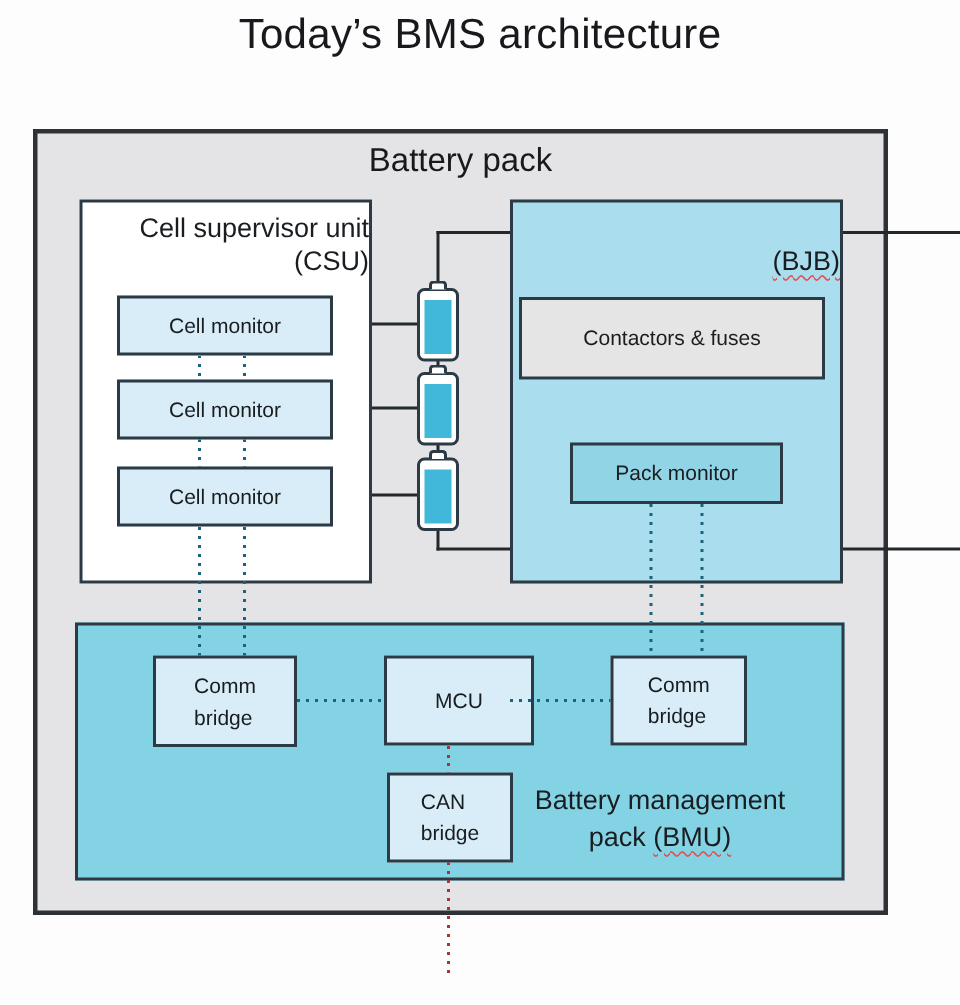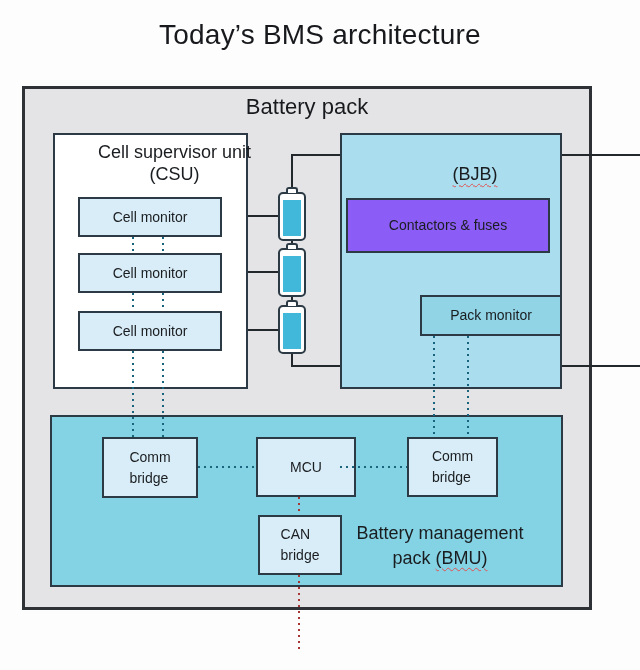--- a/index.html
+++ b/index.html
@@ -3,41 +3,41 @@
 <meta charset="utf-8">
 <style>
   html,body{margin:0;padding:0;background:#fff;}
   .stage{
     position:relative;width:640px;height:670px;overflow:hidden;
     background:#fdfdfd;
     font-family:"Liberation Sans",sans-serif;
     color:#1a1d20;
   }
   
-  .title{position:absolute;left:0;top:19px;width:640px;text-align:center;
+  .title{position:absolute;left:0;top:7px;width:640px;text-align:center;
          font-size:28px;letter-spacing:.2px;color:#17191c;}
   
   .pack{position:absolute;left:22px;top:86px;width:570px;height:524px;
         background:#e4e4e6;border:3px solid #2e3236;box-sizing:border-box;}
   .pack-label{position:absolute;left:22px;top:94px;width:570px;text-align:center;
         font-size:22px;color:#17191c;}
   
   .box{position:absolute;box-sizing:border-box;border:2px solid #2b3a44;z-index:3;}
-  .white{background:#8b5cf6;}
+  .white{background:#e5e5e5;}
   .lightblue{background:#d9edf8;}
   .csu{left:53px;top:133px;width:195px;height:256px;background:#ffffff;z-index:2;}
   .bjb{left:340px;top:133px;width:222px;height:256px;background:#aadded;z-index:2;}
   .bmu{left:50px;top:415px;width:513px;height:172px;background:#84d3e5;z-index:2;}
-  .unit-title{position:absolute;width:100%;text-align:center;top:6px;
-              font-size:18px;line-height:22px;margin-left:24px;}
+  .unit-title{position:absolute;width:100%;text-align:right;top:6px;
+              font-size:18px;line-height:22px;}
   .cm1{left:78px;top:197px;width:144px;height:40px;}
   .cm2{left:78px;top:253px;width:144px;height:40px;}
   .cm3{left:78px;top:311px;width:144px;height:40px;}
   .cf {left:346px;top:198px;width:204px;height:55px;}
-  .pm {left:380px;top:295px;width:142px;height:41px;background:#90d4e6;margin-left:40px;}
+  .pm {left:380px;top:295px;width:142px;height:41px;background:#90d4e6;}
   .cbl{left:102px;top:437px;width:96px;height:61px;}
   .mcu{left:256px;top:437px;width:100px;height:60px;}
   .cbr{left:407px;top:437px;width:91px;height:60px;}
   .can{left:258px;top:515px;width:84px;height:60px;}
   .box-label{display:flex;align-items:center;justify-content:center;
              width:100%;height:100%;font-size:14px;line-height:21px;text-align:left;}
   .bmu-label{position:absolute;left:330px;top:521px;width:220px;text-align:center;
              font-size:18px;line-height:25px;z-index:3;}
   .squiggle{text-decoration:underline;text-decoration-style:wavy;
             text-decoration-color:#e05252;text-decoration-thickness:1px;

